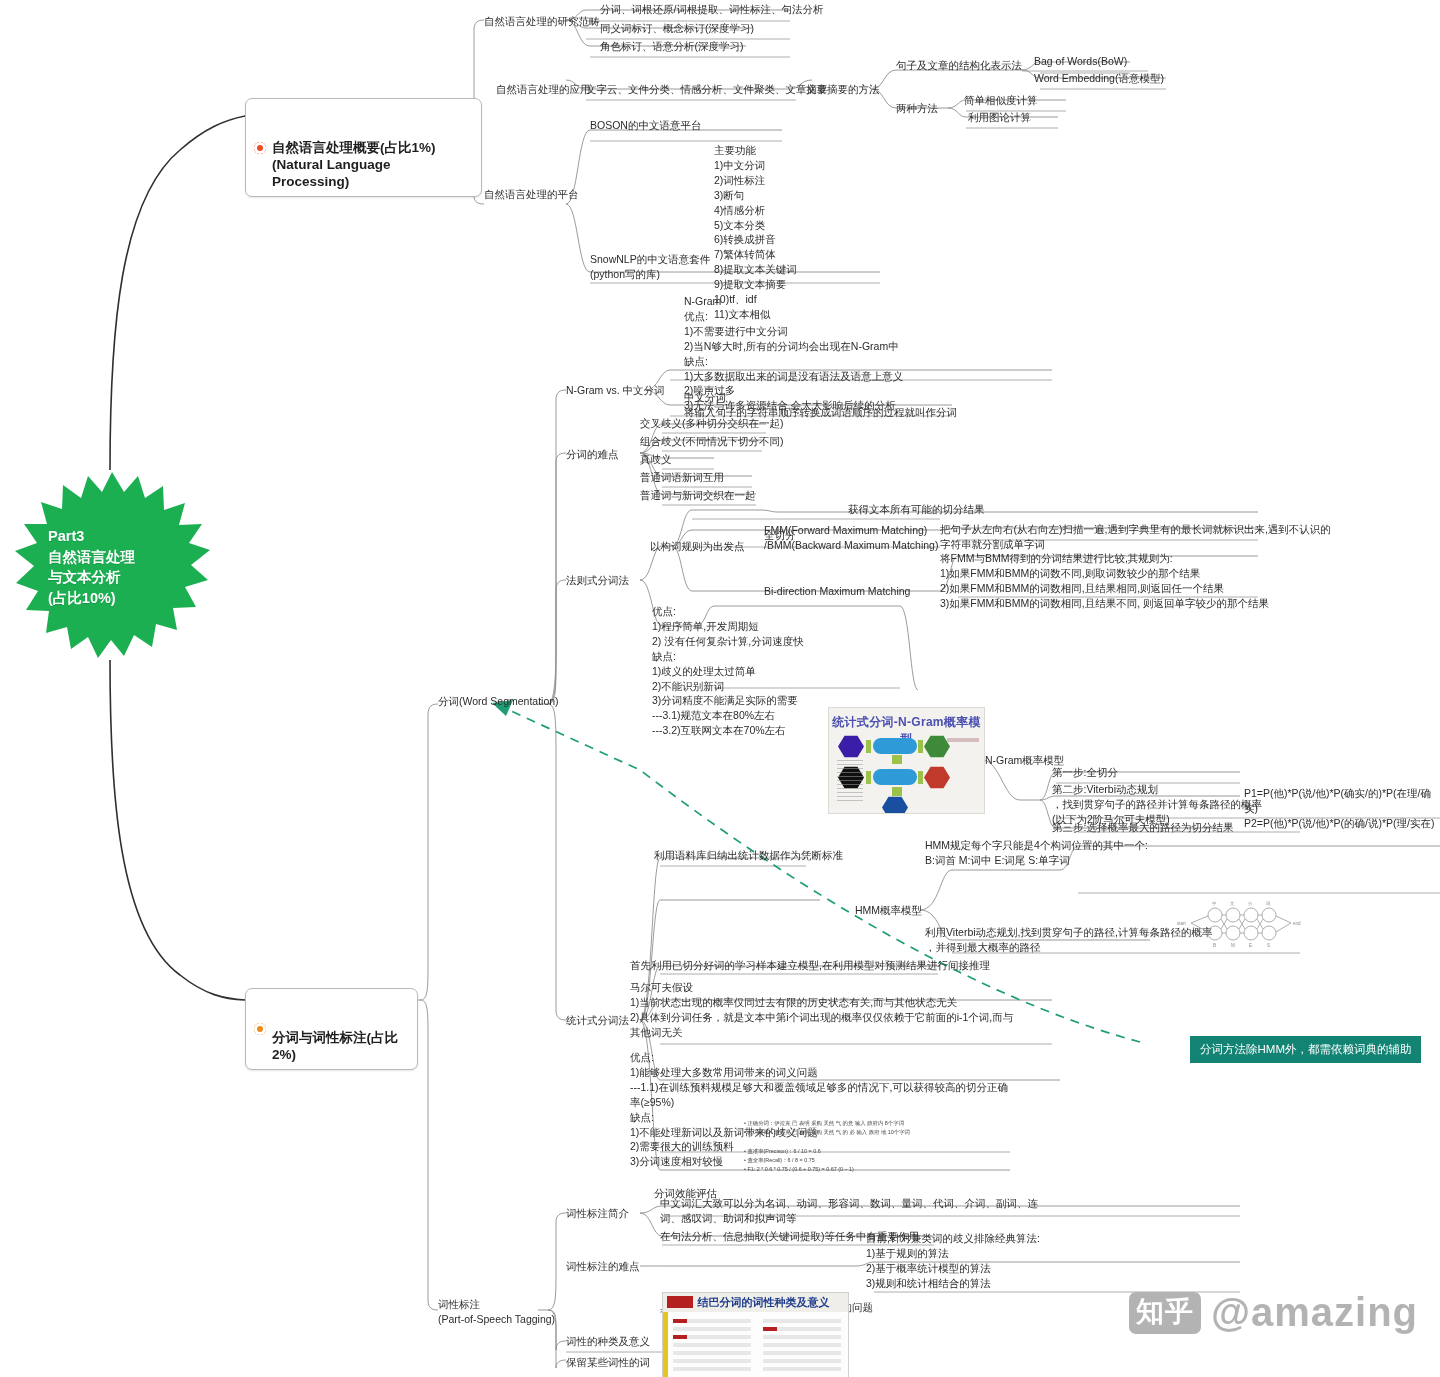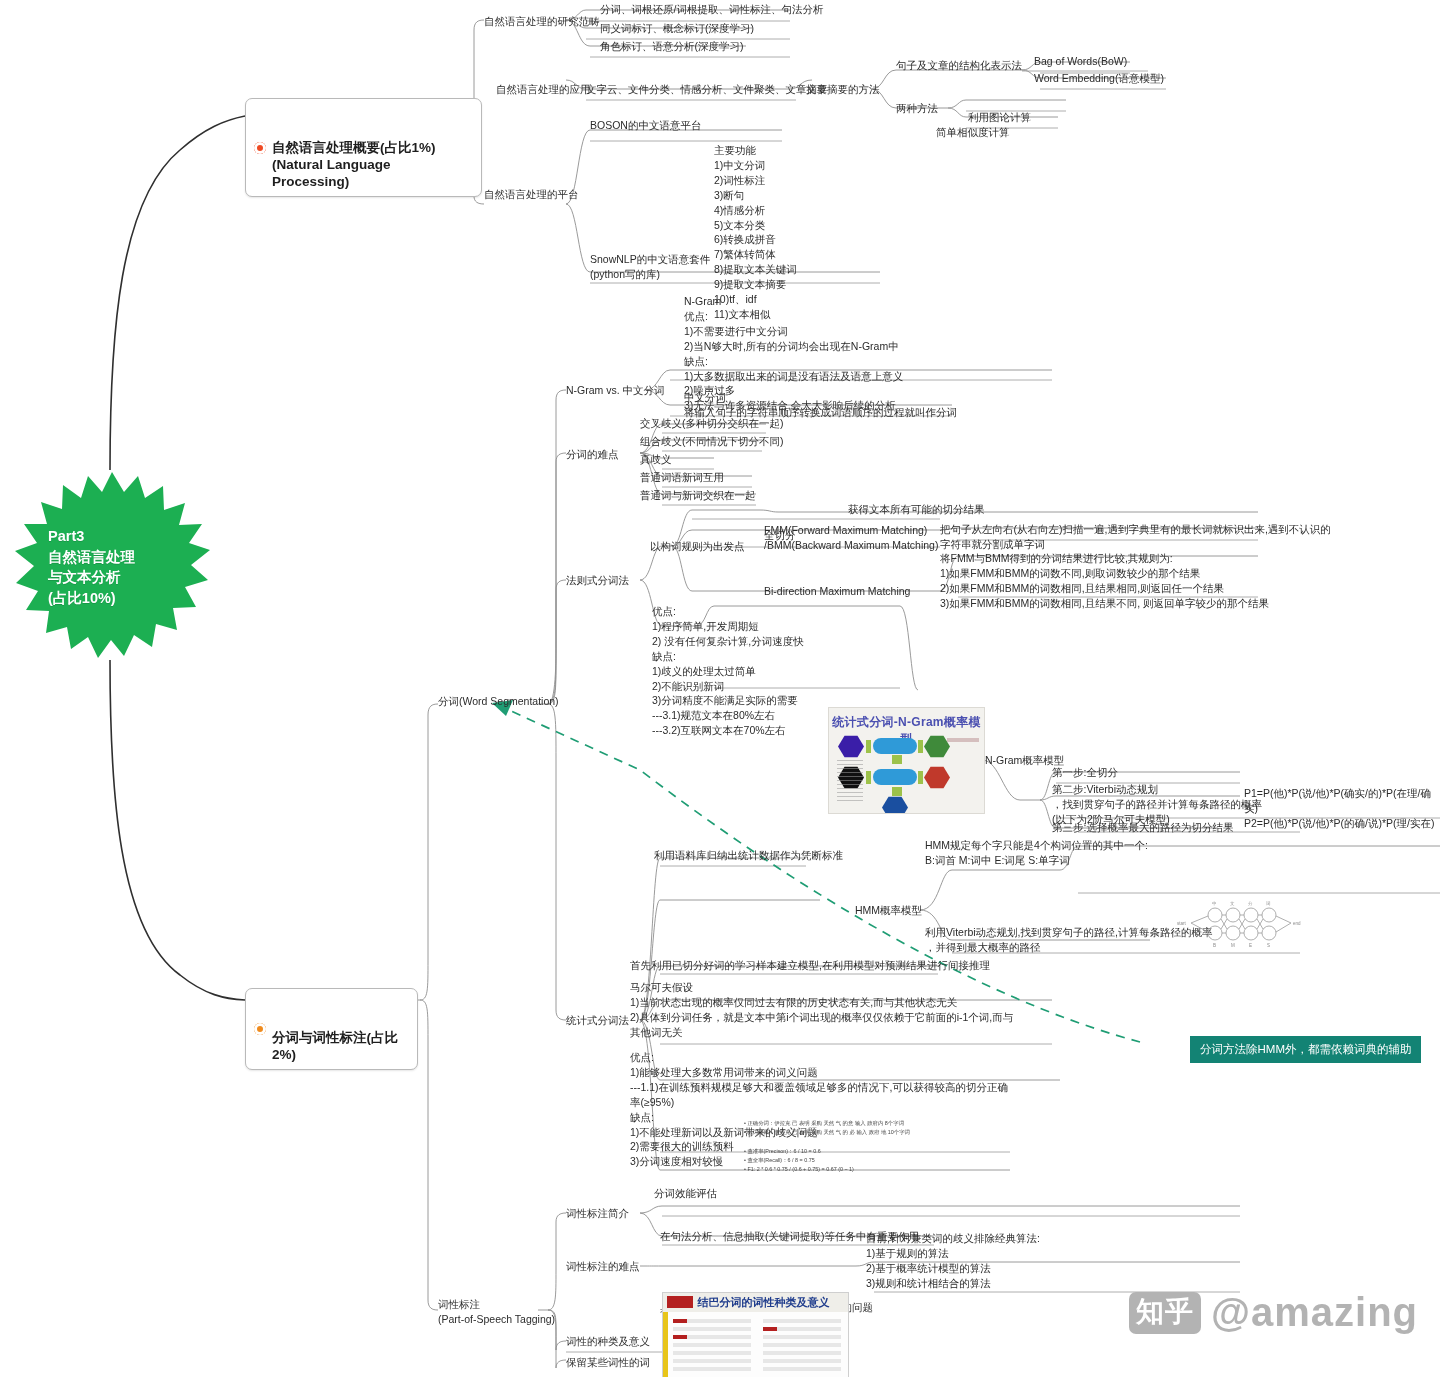--- a/index.html
+++ b/index.html
@@ -207,21 +207,21 @@
   <div class="node" style="left:600px;top:39px;">角色标订、语意分析(深度学习)</div>
 
   <div class="node" style="left:496px;top:82px;">自然语言处理的应用</div>
   <div class="node" style="left:586px;top:82px;">文字云、文件分类、情感分析、文件聚类、文章摘要</div>
 
   <div class="node" style="left:806px;top:82px;">文章摘要的方法</div>
   <div class="node" style="left:896px;top:58px;">句子及文章的结构化表示法</div>
   <div class="node" style="left:1034px;top:54px;">Bag of Words(BoW)</div>
   <div class="node" style="left:1034px;top:71px;">Word Embedding(语意模型)</div>
   <div class="node" style="left:896px;top:101px;">两种方法</div>
-  <div class="node" style="left:936px;top:93px;margin-top:32px;">简单相似度计算</div>
+  <div class="node" style="left:964px;top:93px;">简单相似度计算</div>
   <div class="node" style="left:968px;top:110px;">利用图论计算</div>
 
   <div class="node" style="left:484px;top:187px;">自然语言处理的平台</div>
   <div class="node" style="left:590px;top:118px;">BOSON的中文语意平台</div>
   <div class="node" style="left:590px;top:252px;">SnowNLP的中文语意套件
 (python写的库)</div>
   <div class="node" style="left:714px;top:143px;">主要功能
 1)中文分词
 2)词性标注
 3)断句
@@ -312,20 +312,22 @@
 
   <div class="node" style="left:855px;top:903px;">HMM概率模型</div>
   <div class="node" style="left:925px;top:838px;">HMM规定每个字只能是4个构词位置的其中一个:
 B:词首   M:词中   E:词尾  S:单字词</div>
   <div class="node" style="left:925px;top:925px;">利用Viterbi动态规划,找到贯穿句子的路径,计算每条路径的概率
 ，并得到最大概率的路径</div>
 
   <div class="node" style="left:438px;top:1297px;">词性标注
 (Part-of-Speech Tagging)</div>
   <div class="node" style="left:566px;top:1206px;">词性标注简介</div>
+  <div class="node" style="left:660px;top:1196px;">中文词汇大致可以分为名词、动词、形容词、数词、量词、代词、介词、副词、连
+词、感叹词、助词和拟声词等</div>
   <div class="node" style="left:660px;top:1229px;">在句法分析、信息抽取(关键词提取)等任务中有重要作用</div>
   <div class="node" style="left:566px;top:1259px;">词性标注的难点</div>
   <div class="node" style="left:660px;top:1300px;">具有两个或两个以上词性的词,即兼类词的问题</div>
   <div class="node" style="left:866px;top:1221px;margin-top:10px;">目前,针对兼类词的歧义排除经典算法:
 1)基于规则的算法
 2)基于概率统计模型的算法
 3)规则和统计相结合的算法</div>
   <div class="node" style="left:566px;top:1334px;">词性的种类及意义</div>
   <div class="node" style="left:566px;top:1355px;">保留某些词性的词</div>
 

